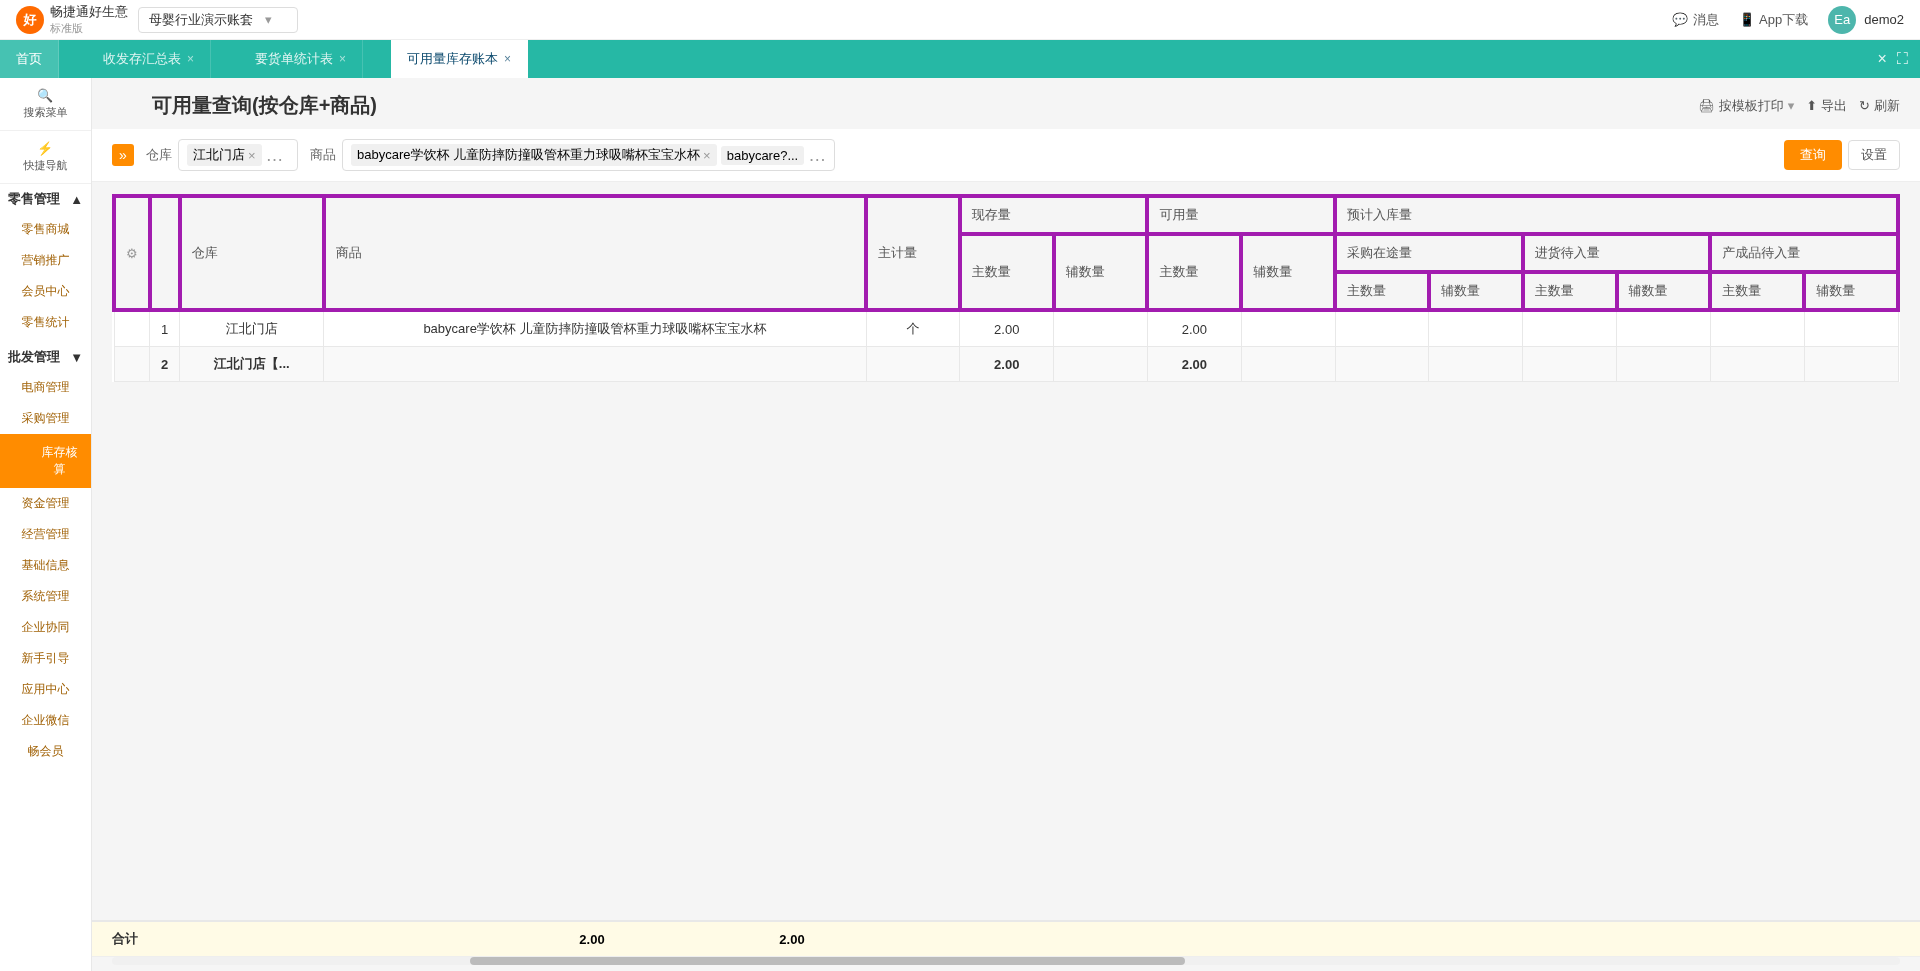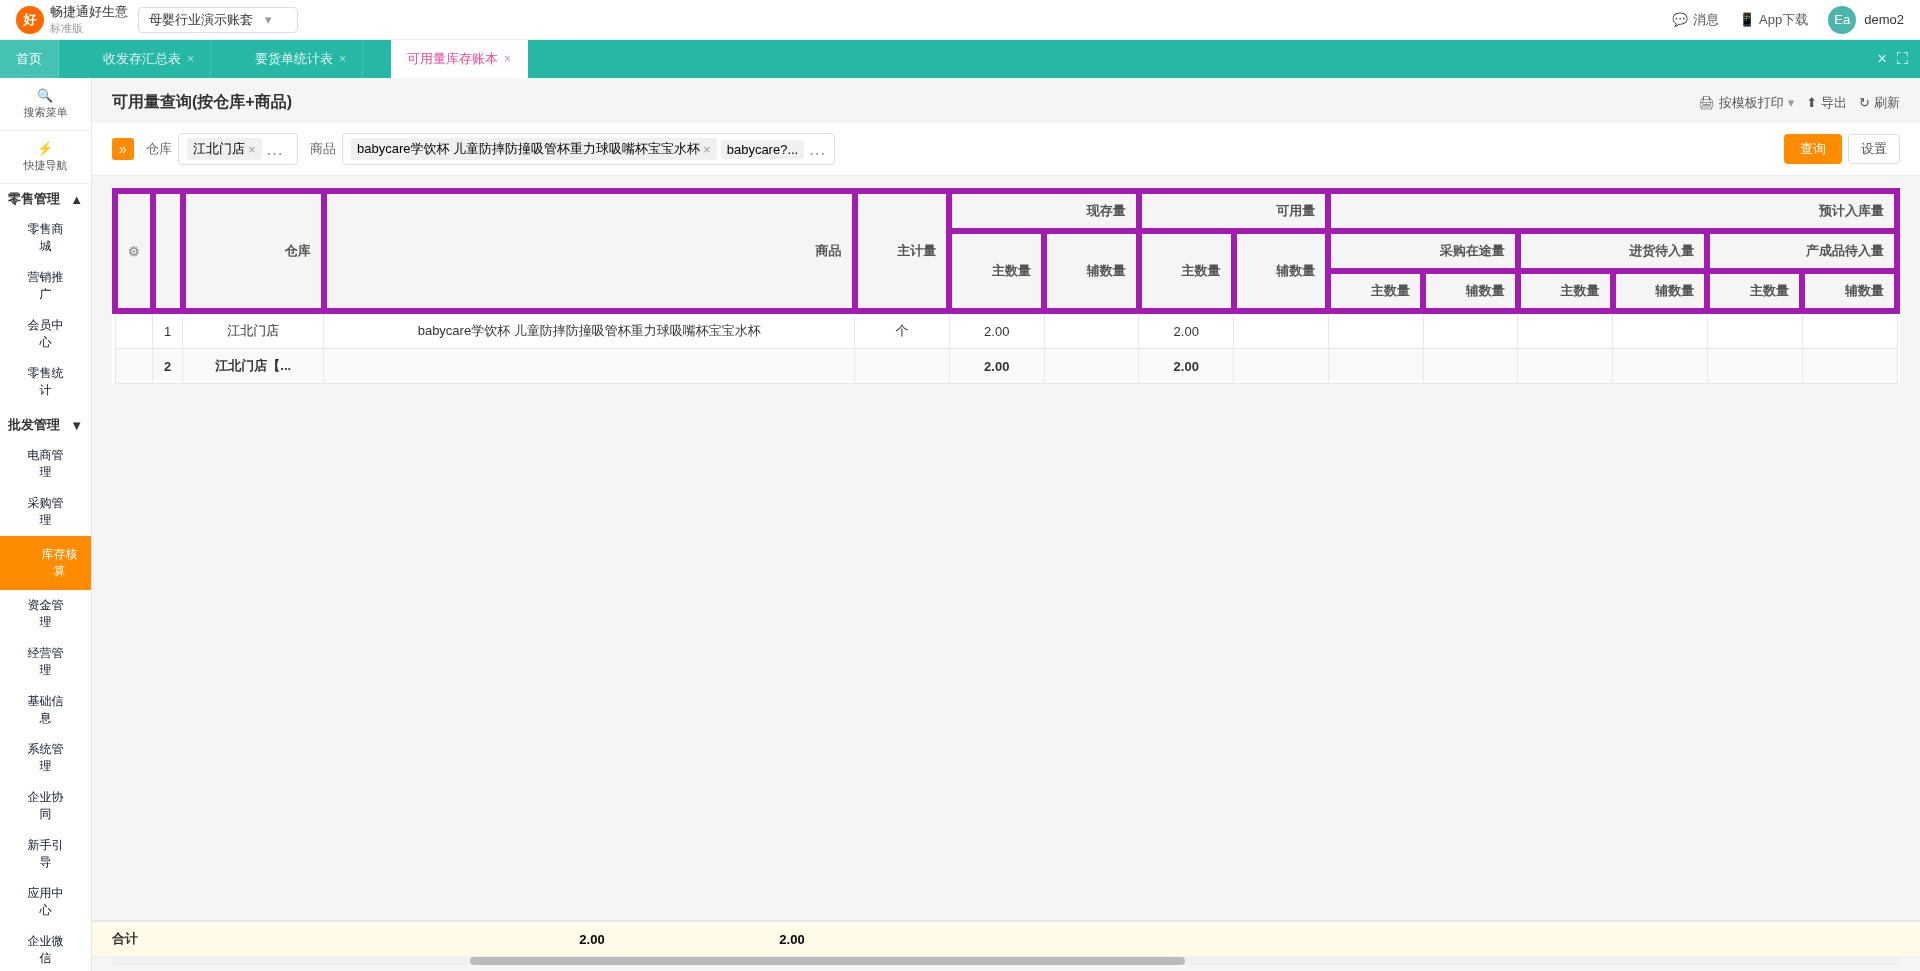--- a/index.html
+++ b/index.html
@@ -102,21 +102,21 @@
       gap: 6px;
       border-right: 1px solid rgba(255,255,255,0.15);
       white-space: nowrap;
     }
     .nav-tab.home {
       background: rgba(255,255,255,0.15);
       color: #fff;
     }
     .nav-tab.active {
       background: #fff;
-      color: #ec4899;
+      color: #0c4a6e;
     }
     .nav-tab .close-x {
       font-size: 12px;
       opacity: 0.7;
       cursor: pointer;
     }
     .nav-tab-spacer { flex: 1; }
     .nav-actions {
       display: flex;
       align-items: center;
@@ -165,23 +165,23 @@
       display: flex;
       align-items: center;
       justify-content: space-between;
       padding: 6px 8px;
       cursor: pointer;
       color: #333;
       font-size: 12px;
       font-weight: bold;
     }
     .sidebar-sub-item {
-      padding: 7px 22px;
-      cursor: pointer;
-      color: #0f172a;
+      padding: 7px 16px;
+      cursor: pointer;
+      color: #a16207;
       font-size: 12px;
       text-align: center;
     }
 
     
     .content-area {
       flex: 1;
       overflow: auto;
       display: flex;
       flex-direction: column;
@@ -190,23 +190,24 @@
     
     .page-header {
       background: #f5f5f5;
       padding: 14px 20px 10px;
       display: flex;
       align-items: center;
       justify-content: space-between;
       flex-shrink: 0;
     }
     .page-title {
-      font-size: 16px;
+      font-size: 20px;
       font-weight: bold;
       color: #333;
+      margin-left: 40px;
     }
     .header-actions {
       display: flex;
       align-items: center;
       gap: 12px;
     }
     .header-action-btn {
       display: flex;
       align-items: center;
       gap: 4px;
@@ -300,25 +301,25 @@
     }
     .data-table {
       width: 100%;
       border-collapse: collapse;
       background: #fff;
       border: 1px solid #e8e8e8;
     }
     .data-table th {
       background: #f5f5f5;
       color: #555;
-      font-weight: bold;
+      font-weight: normal;
       font-size: 13px;
       padding: 8px 10px;
-      border: 6px solid #a21caf;
-      text-align: right;
+      border: 4px solid #a21caf;
+      text-align: left;
       white-space: nowrap;
     }
     .data-table td {
       padding: 8px 10px;
       border: 1px solid #e8e8e8;
       font-size: 13px;
       color: #333;
       text-align: center;
     }
     .group-row td { background: #f9f9f9; font-weight: bold; }

